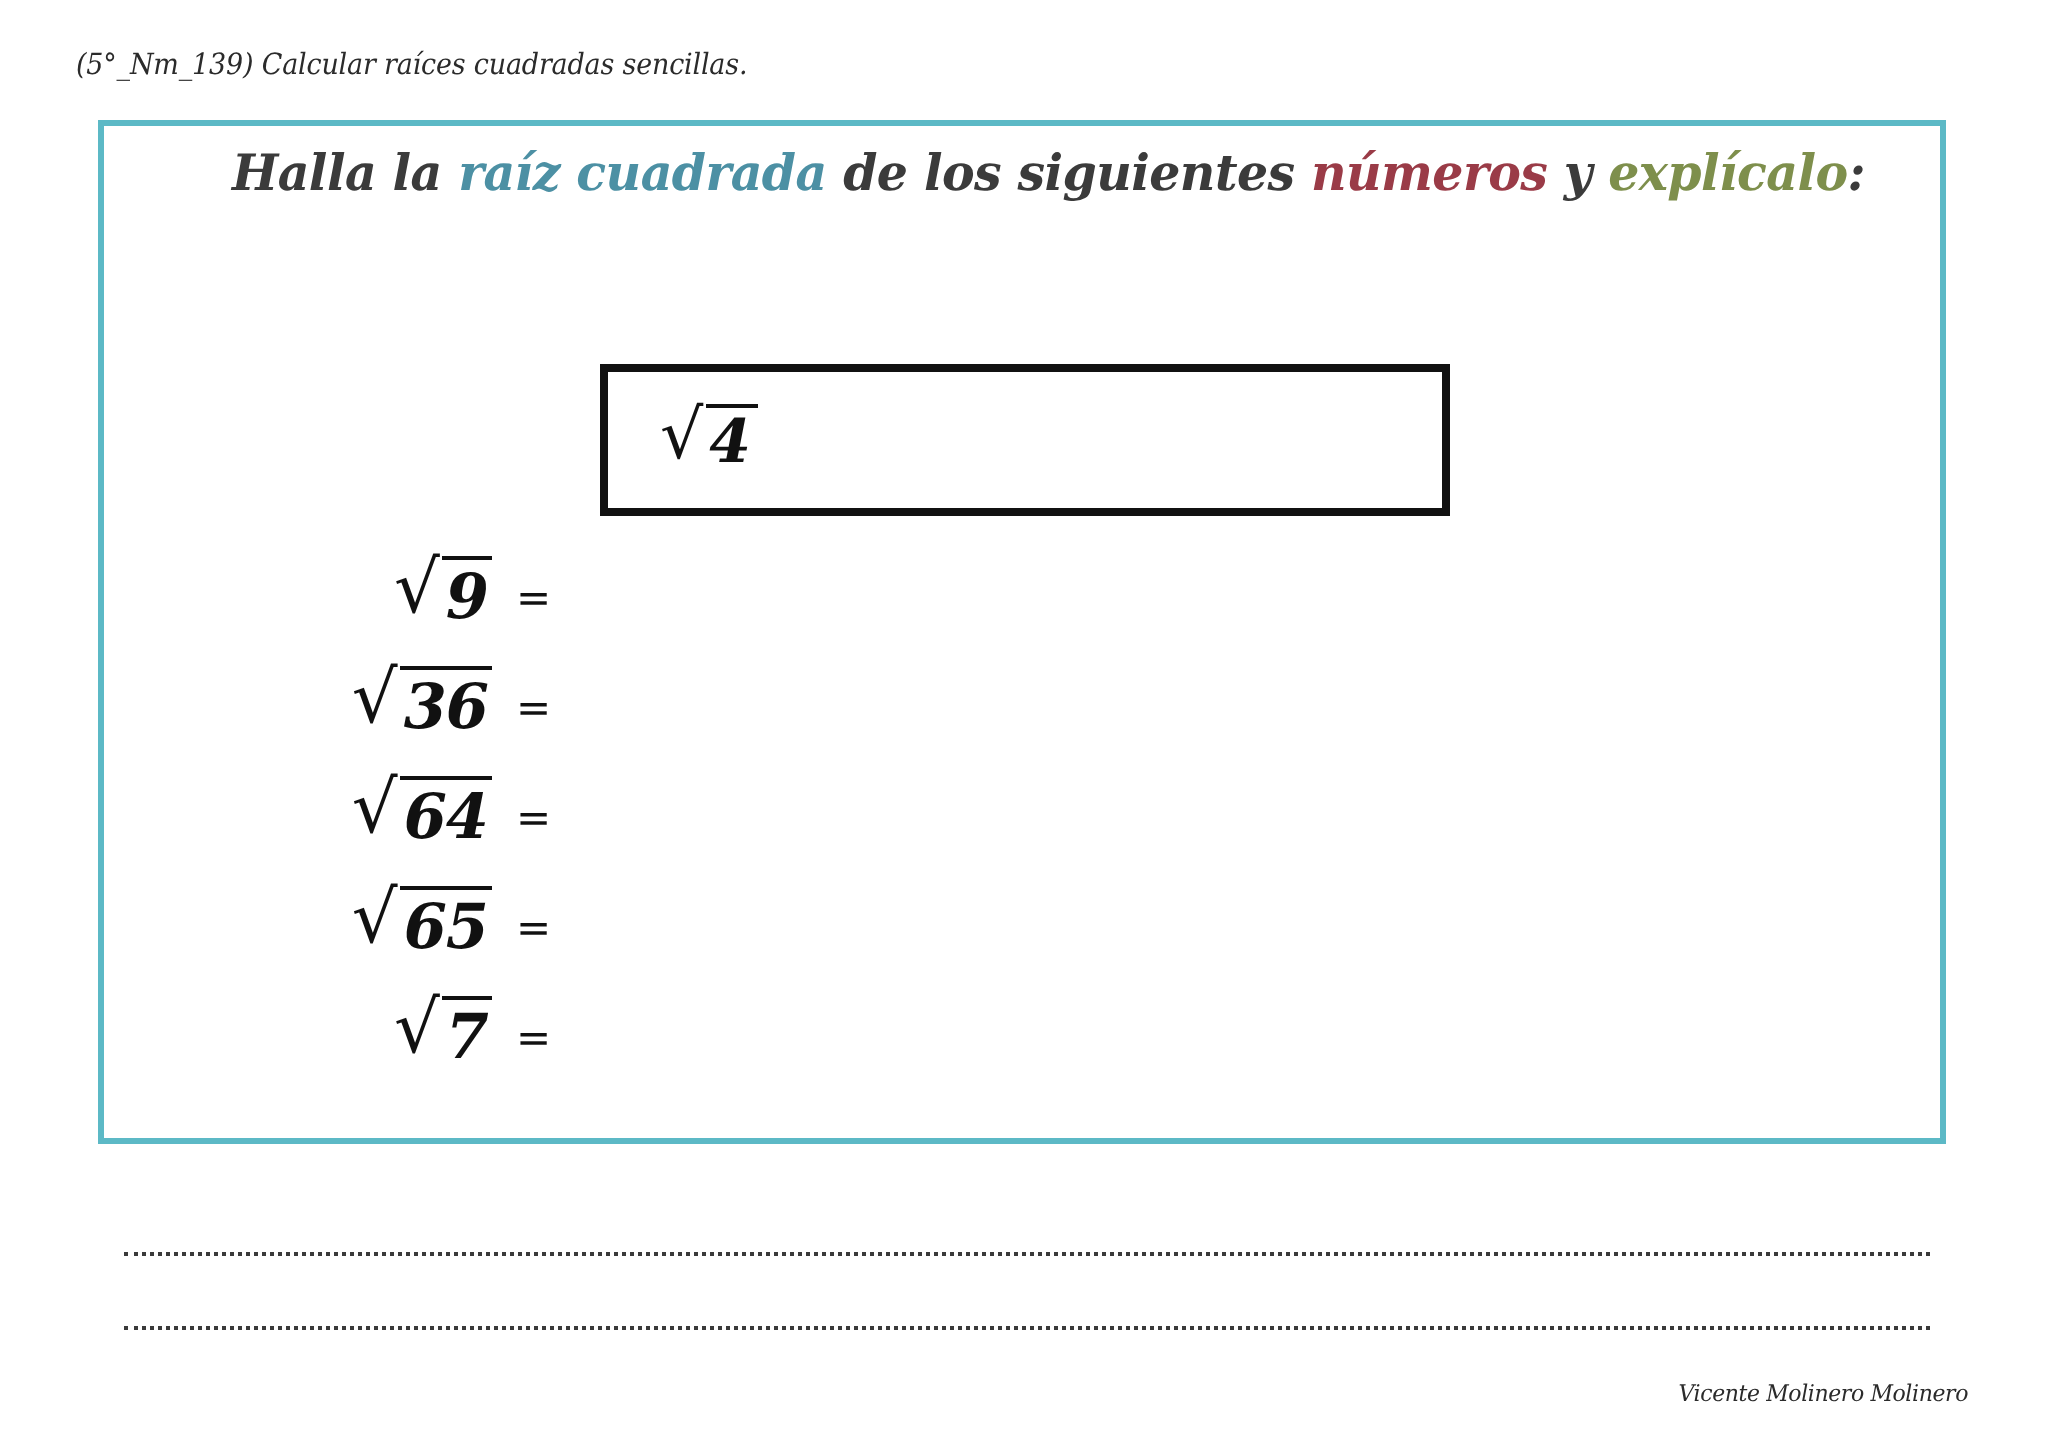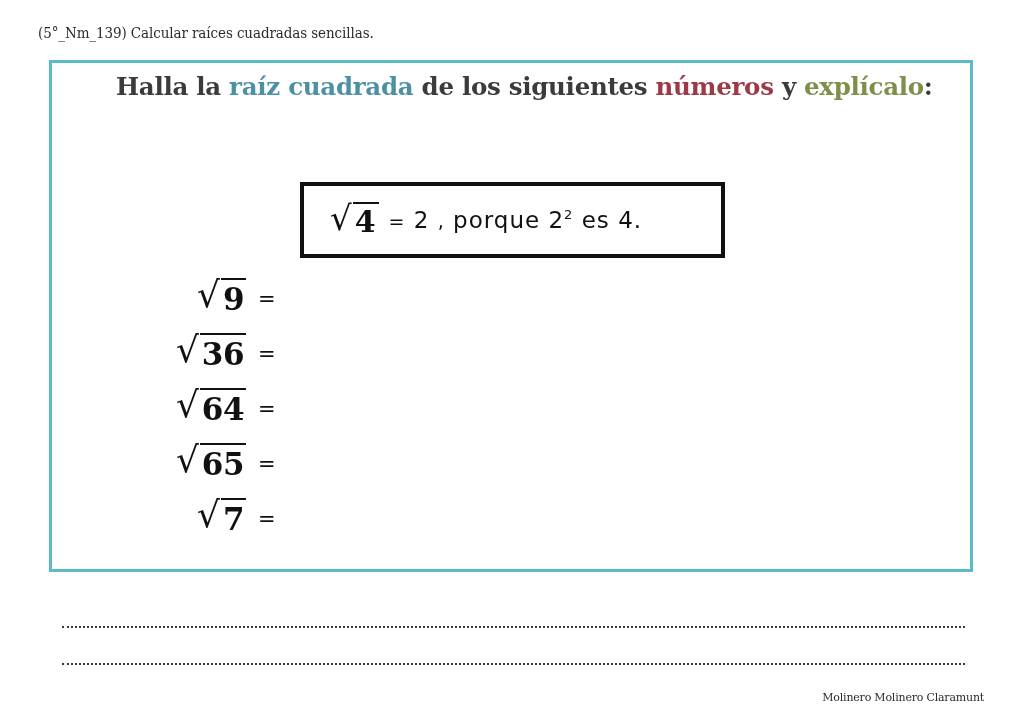--- a/index.html
+++ b/index.html
@@ -13,20 +13,21 @@
     font-family: "Liberation Serif", serif;
     position: relative;
     overflow: hidden;
   }
 
   .worksheet {
     position: absolute;
     left: 0; top: 0;
     width: 1024px;
     height: 580px;
+    font-style: italic;
   }
 
   
   .ref-code {
     position: absolute;
     left: 38px;
     top: 24px;
     font-family: "DejaVu Serif", serif;
     font-size: 13.5px;
     letter-spacing: -0.1px;
@@ -202,29 +203,20 @@
   <div class="instruction">
     <span class="seg-dark">Halla la </span><span class="seg-teal">raíz cuadrada</span><span class="seg-dark"> de los siguientes </span><span class="seg-red">números</span><span class="seg-dark"> y </span><span class="seg-olive">explícalo</span><span class="seg-dark">:</span>
   </div>
 
   <div class="example-box">
     <div class="example-inner">
       <span class="ex-radical">
         <span class="rad-sign">√</span>
           <span class="rad-num">4</span>
       </span>
-      <span class="ex-rest">
-        <span class="lite">=</span>
-        <span>2</span>
-        <span class="lite">,</span>
-        <span>porque</span>
-        <span>2</span><sup>2</sup>
-        <span>es</span>
-        <span>4.</span>
-      </span>
     </div>
   </div>
 
   <div class="problem-list">
 
     <div class="problem-row">
       <span class="p-radical">
         <span class="rad-sign">√</span>
           <span class="rad-num">9</span>
       </span>
@@ -261,15 +253,15 @@
           <span class="rad-num">7</span>
       </span>
       <span class="p-eq">=</span>
     </div>
 
   </div>
 
   <div class="dotted-line dotted-1"></div>
   <div class="dotted-line dotted-2"></div>
 
-  <div class="author">Molinero Molinero Claramunt</div>
+  <div class="author">Vicente Molinero Molinero</div>
 
 </div>
 
 </body></html>

